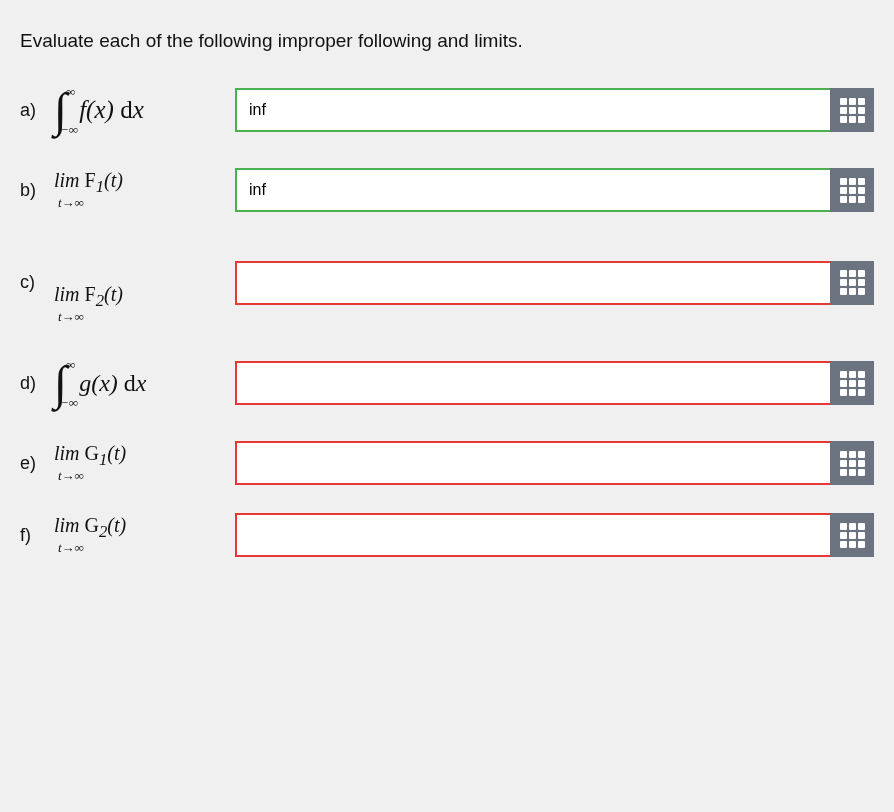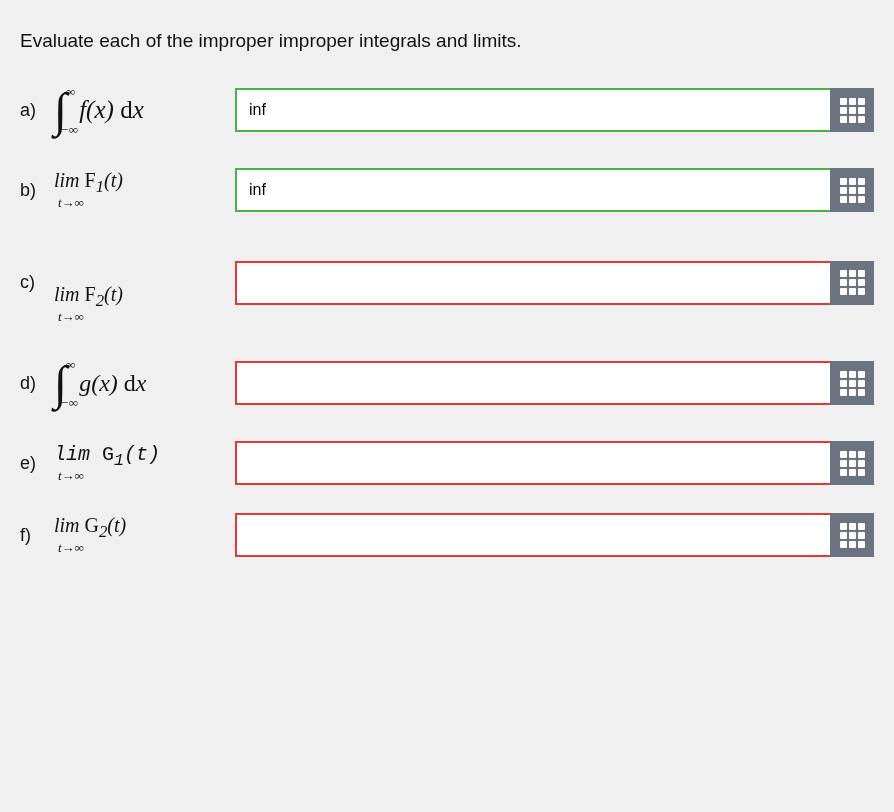--- a/index.html
+++ b/index.html
@@ -129,21 +129,21 @@
 
     
     .expr-text {
       font-family: 'Times New Roman', Times, serif;
       font-style: italic;
     }
   </style>
 </head>
 <body>
 
-<p class="title">Evaluate each of the improper improper integrals and limits.</p>
+<p class="title">Evaluate each of the following improper following and limits.</p>
 
 <div class="problem-row">
   <span class="label">a)</span>
   <div class="math-expr">
     <span class="int-wrapper">
       <span class="int-sign" style="position:relative; display:inline-block;">
         ∫
         <span style="position:absolute; top:-2px; right:-8px; font-size:13px; font-style:italic;">∞</span>
         <span style="position:absolute; bottom:-4px; left:6px; font-size:13px; font-style:italic;">−∞</span>
       </span>
@@ -247,21 +247,21 @@
         <div class="grid-dot"></div>
       </div>
     </button>
   </div>
 </div>
 
 <div class="problem-row">
   <span class="label">e)</span>
   <div class="math-expr">
     <div class="lim-expr">
-      <span class="lim-main" style="font-style:italic;font-family:Liberation Mono, monospace;">lim <span style="font-style:normal;">G</span><sub>1</sub>(<span>t</span>)</span>
+      <span class="lim-main" style="font-style:italic;">lim <span style="font-style:normal;">G</span><sub>1</sub>(<span>t</span>)</span>
       <span class="lim-sub" style="font-style:italic;">t→∞</span>
     </div>
   </div>
   <div class="answer-box">
     <input class="answer-input red-border" type="text" value="" style="">
     <button class="grid-btn">
       <div class="grid-icon">
         <div class="grid-dot"></div>
         <div class="grid-dot"></div>
         <div class="grid-dot"></div>

